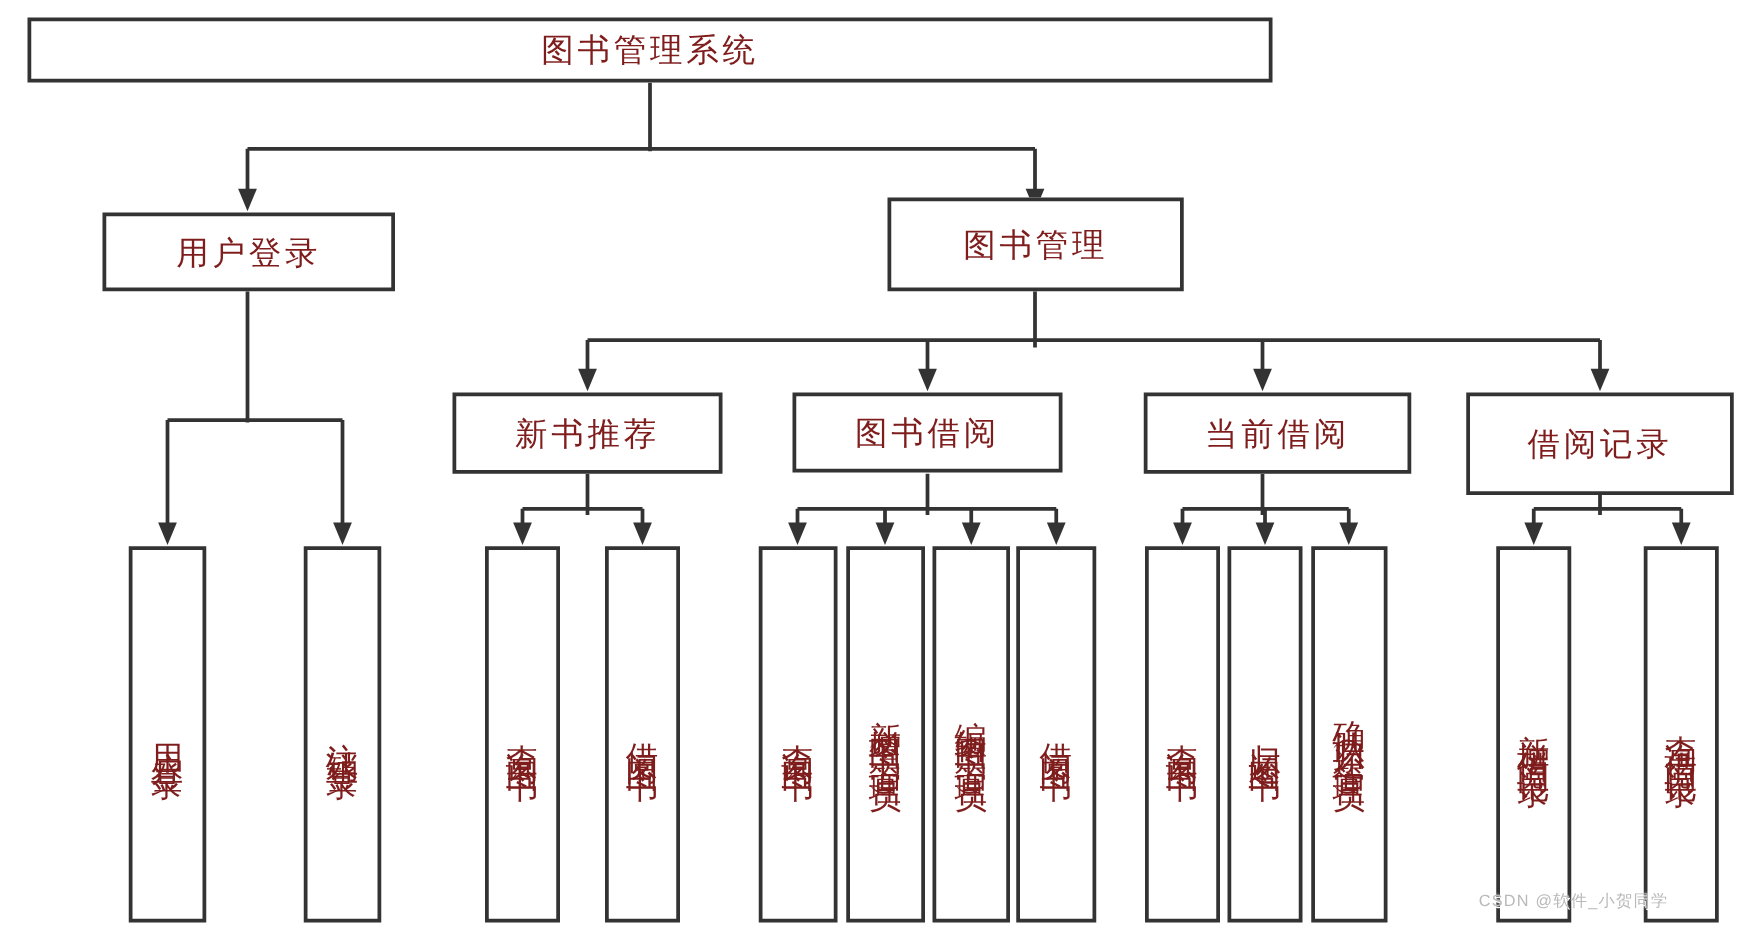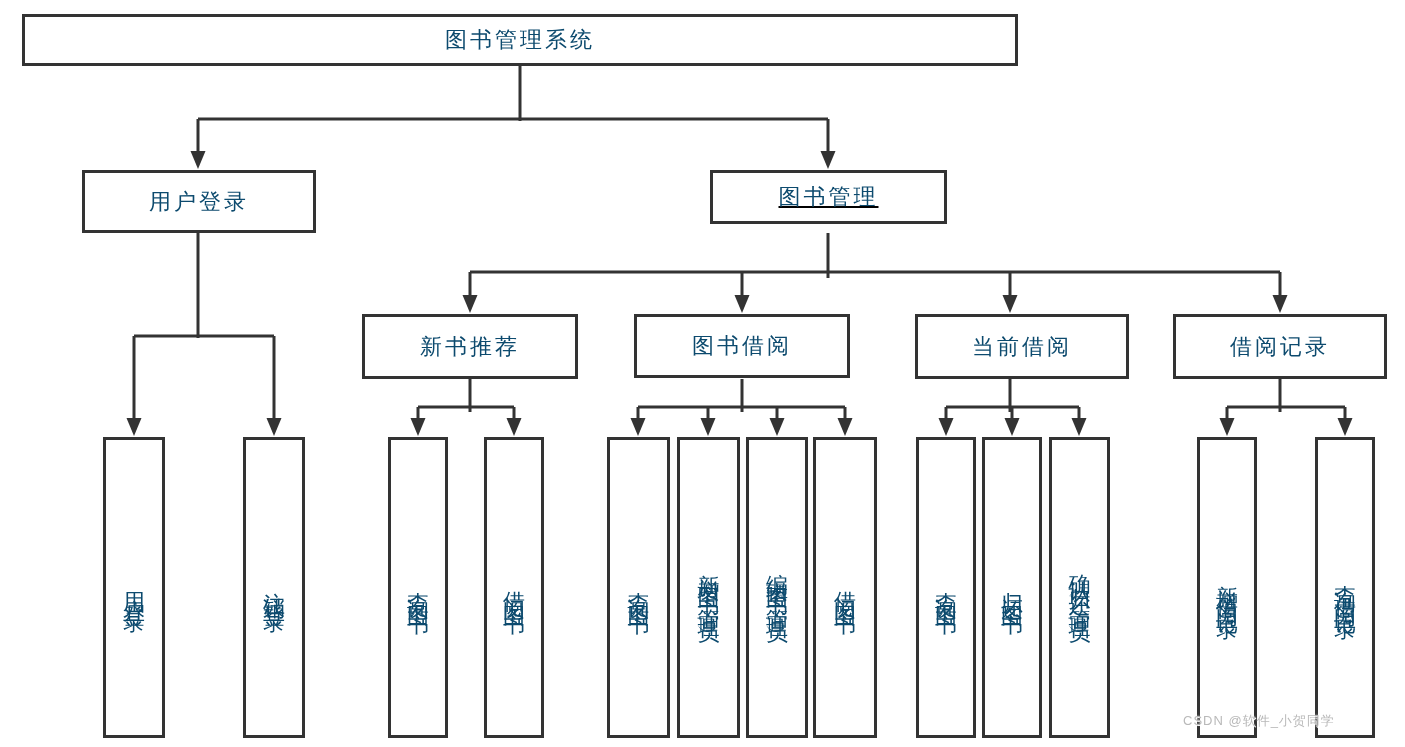--- a/index.html
+++ b/index.html
@@ -15,22 +15,22 @@
   #wires polygon{fill:#333333;}
   .node{
     position:absolute;
     box-sizing:border-box;
     border:3px solid #333333;
     background:#ffffff;
     display:flex;align-items:center;justify-content:center;
     z-index:1;
   }
   .node span{
-    color:#0c4a6e;
-    font-size:22px;
+    color:#7f1d1d;
+    font-size:26px;
     letter-spacing:3px;
     white-space:nowrap;
     line-height:1;
   }
   .node.v span{
     writing-mode:vertical-rl;
     text-orientation:mixed;
     letter-spacing:7px;
     white-space:normal;
   }
@@ -126,34 +126,34 @@
     </g>
   </svg>
 
   <div class="node" style="left:22px;top:14px;width:996px;height:52px;">
     <span>图书管理系统</span>
   </div>
 
   <div class="node" style="left:82px;top:170px;width:234px;height:63px;">
     <span>用户登录</span>
   </div>
-  <div class="node" style="left:710px;top:170px;width:237px;height:54px;text-decoration:underline;">
+  <div class="node" style="left:710px;top:158px;width:237px;height:75px;">
     <span>图书管理</span>
   </div>
 
   <div class="node" style="left:362px;top:314px;width:216px;height:65px;align-items:center;">
     <span>新书推荐</span>
   </div>
   <div class="node" style="left:634px;top:314px;width:216px;height:64px;">
     <span>图书借阅</span>
   </div>
   <div class="node" style="left:903px;top:314px;width:214px;height:65px;margin-left:12px;">
     <span>当前借阅</span>
   </div>
-  <div class="node" style="left:1173px;top:314px;width:214px;height:65px;">
+  <div class="node" style="left:1173px;top:314px;width:214px;height:82px;">
     <span>借阅记录</span>
   </div>
 
   <div class="node v" style="left:103px;top:437px;width:62px;height:301px;">
     <span>用户登录</span>
   </div>
   <div class="node v" style="left:243px;top:437px;width:62px;height:301px;">
     <span>注销登录</span>
   </div>
 

